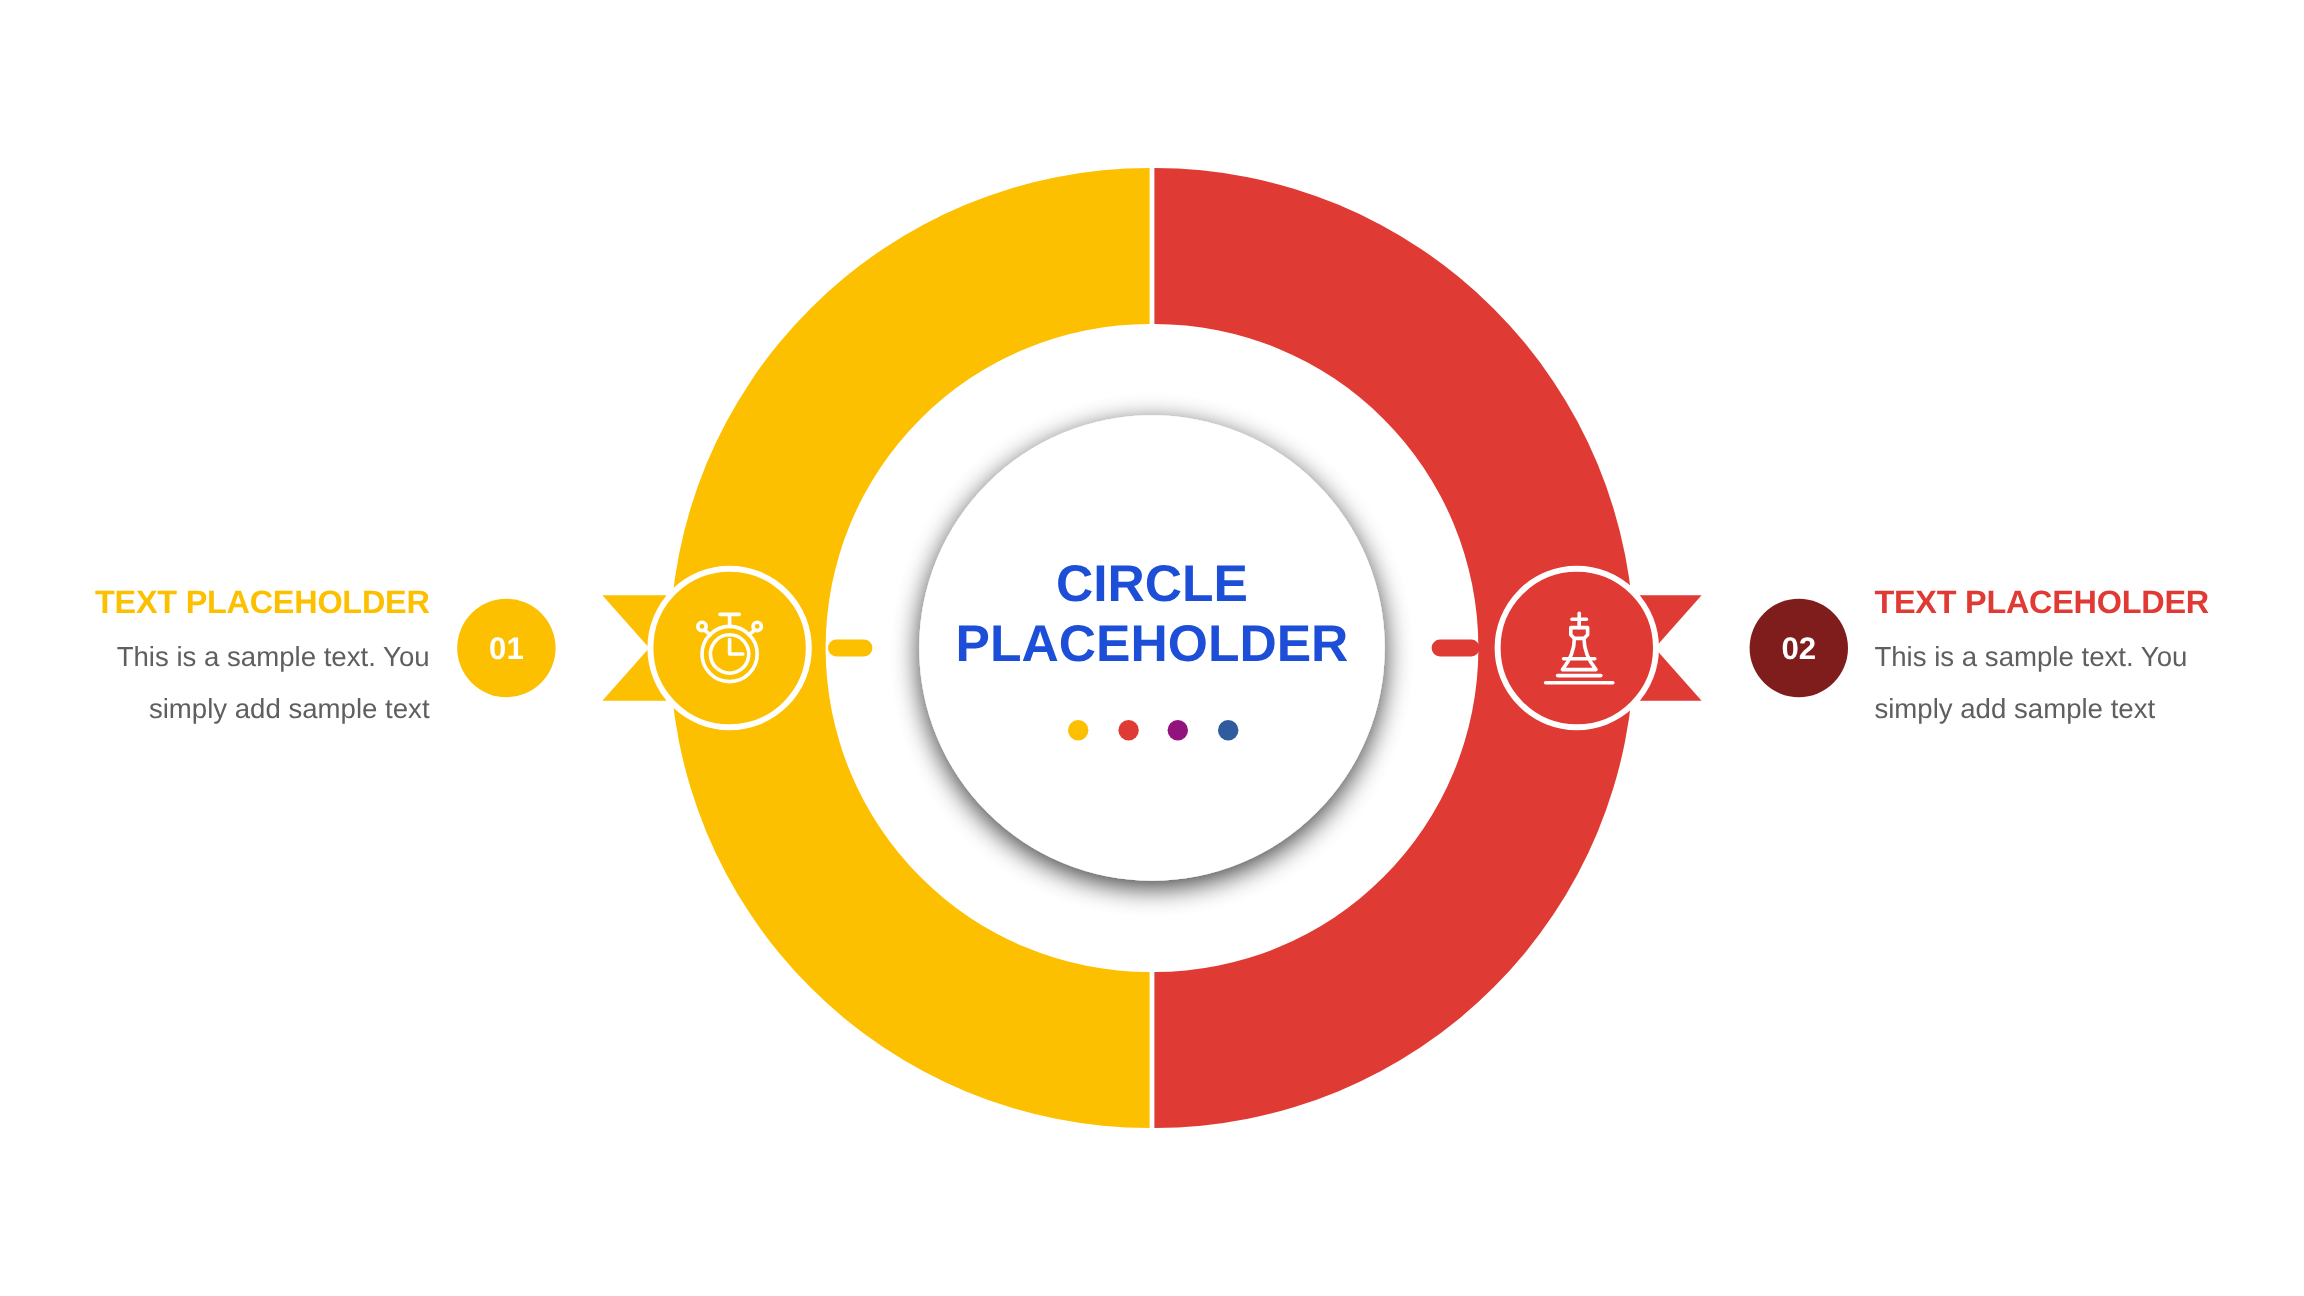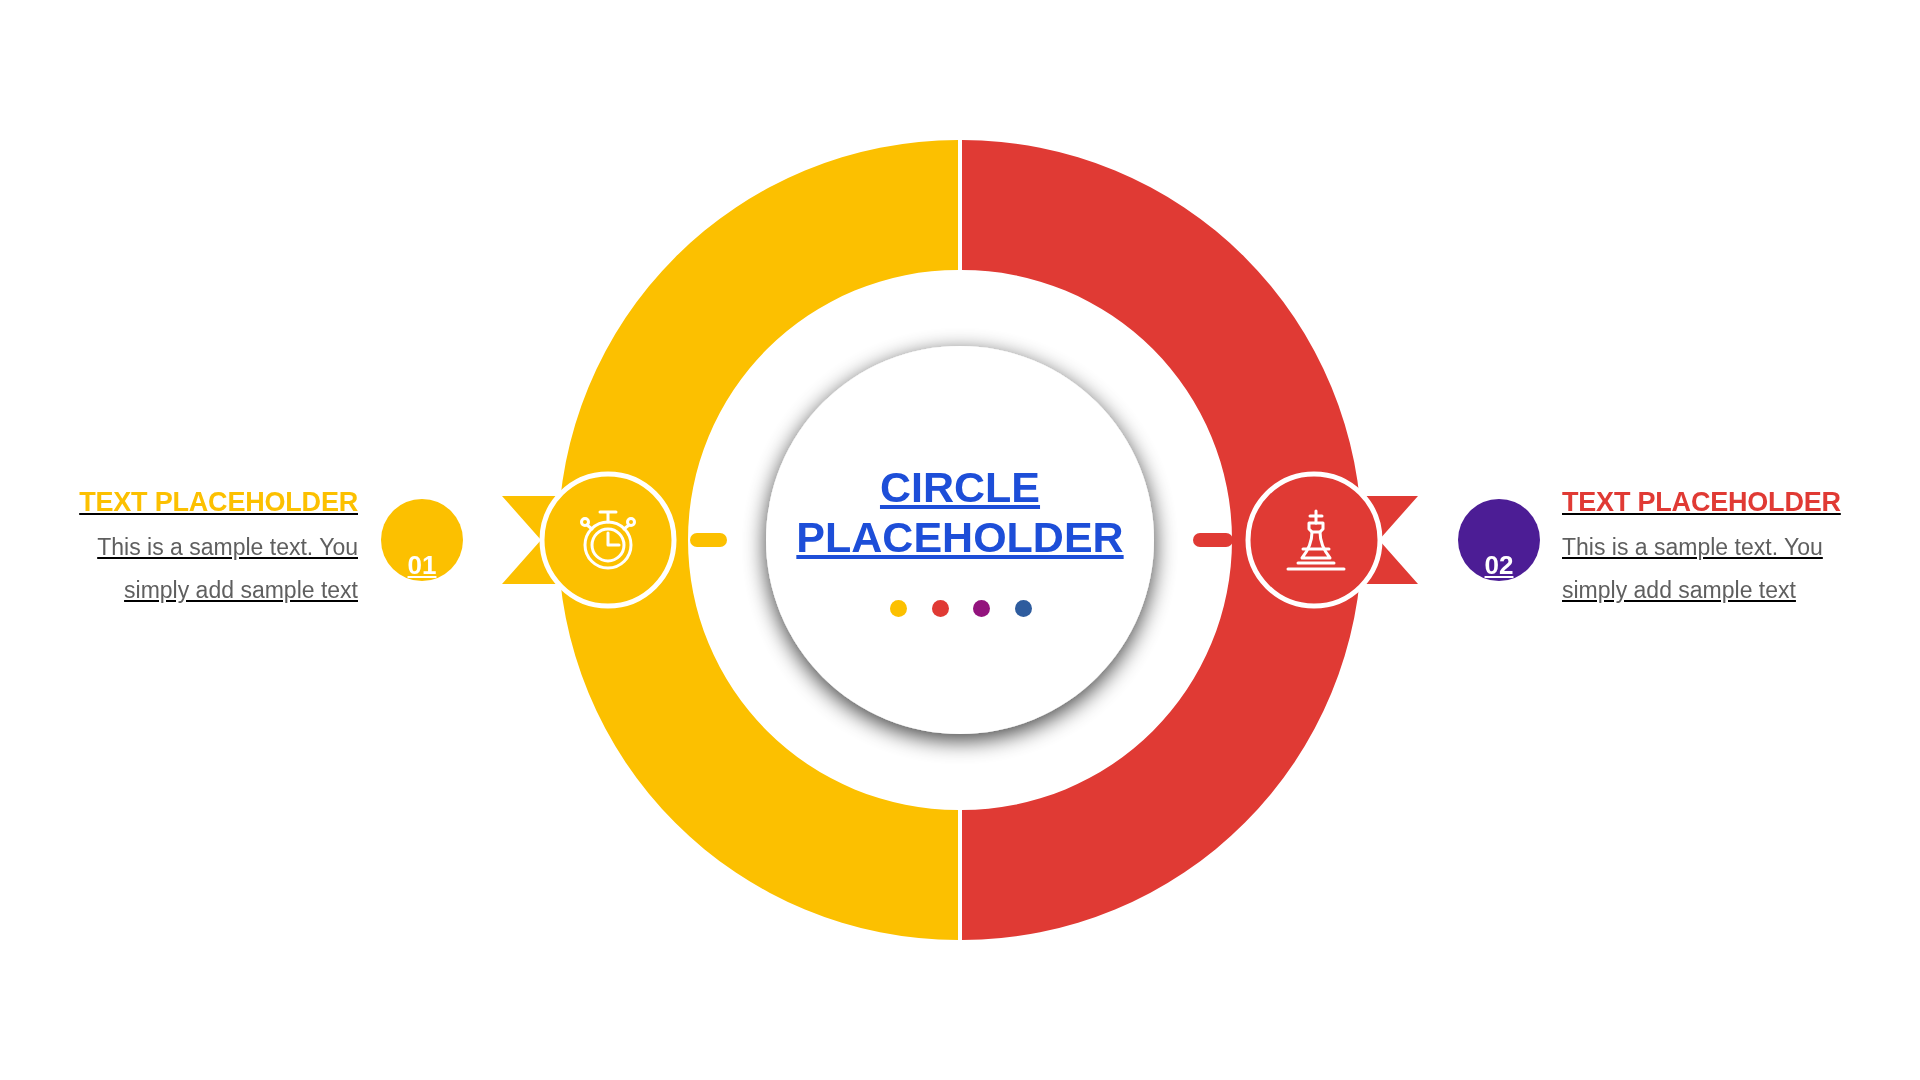--- a/index.html
+++ b/index.html
@@ -1,25 +1,25 @@
 <!DOCTYPE html>
 <html><head>
 <meta charset="utf-8">
 <style>
   html, body { margin:0; padding:0; background:#ffffff; }
   body { width:1920px; height:1080px; position:relative; overflow:hidden;
          font-family:"Liberation Sans", sans-serif; }
-  .abs { position:absolute;text-decoration:underline; }
+  .abs { position:absolute; }
   svg.stage { position:absolute; left:0; top:0; }
   .title { font-weight:bold; font-size:27px; letter-spacing:-0.2px; white-space:nowrap; }
   .body-text { font-size:23px; color:#5f5f5f; line-height:43px; white-space:nowrap; }
   .left-block { right:calc(1920px - 358px); text-align:right; }
   .right-block { left:1562px; text-align:left; }
   .badge { width:82px; height:82px; border-radius:50%; color:#fff; font-weight:bold;
-           font-size:26px; display:flex; align-items:flex-end; justify-content:center; }
+           font-size:26px; display:flex; align-items:center; justify-content:center; }
   .center-title { left:760px; width:400px; text-align:center; color:#1d4ed8;
                   font-weight:bold; font-size:43px; line-height:50px; }
   .dot { width:17px; height:17px; border-radius:50%; }
 </style>
 </head>
 <body>
 
 <svg class="stage" width="1920" height="1080" viewBox="0 0 1920 1080">
   <defs>
     <filter id="coreShadow" x="-30%" y="-30%" width="160%" height="160%">
@@ -92,20 +92,20 @@
 
 <div class="abs badge" style="left:381px; top:499px; background:#FCC000;">
   <span>01</span>
 </div>
 <div class="abs left-block" style="top:486px;">
   <div class="title" style="color:#FCC000; line-height:32px;">TEXT PLACEHOLDER</div>
   <div class="body-text" style="margin-top:8px;">This is a sample text. You</div>
   <div class="body-text">simply add sample text</div>
 </div>
 
-<div class="abs badge" style="left:1458px; top:499px; background:#4c1d95;">
+<div class="abs badge" style="left:1458px; top:499px; background:#7f1d1d;">
   <span>02</span>
 </div>
 <div class="abs right-block" style="top:486px;">
   <div class="title" style="color:#E03A34; line-height:32px;">TEXT PLACEHOLDER</div>
   <div class="body-text" style="margin-top:8px;">This is a sample text. You</div>
   <div class="body-text">simply add sample text</div>
 </div>
 
 </body></html>

